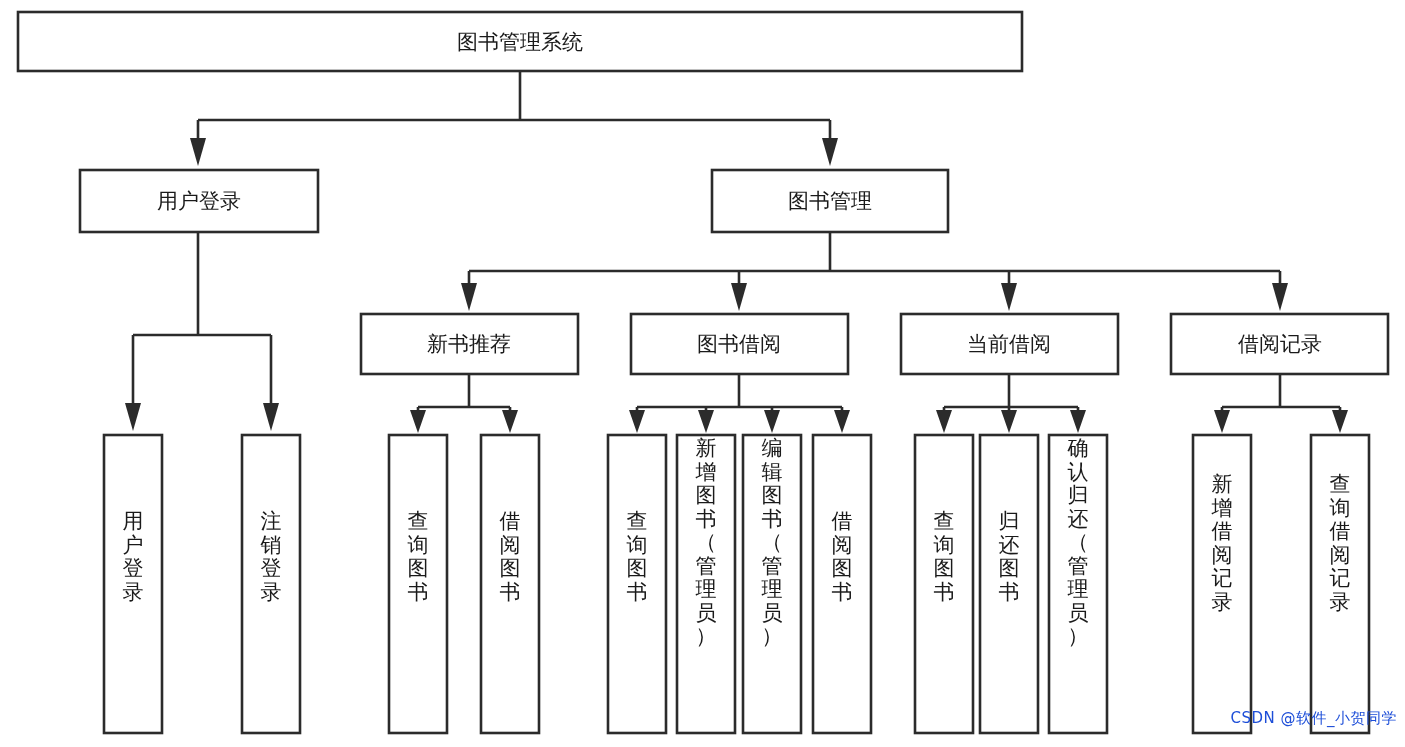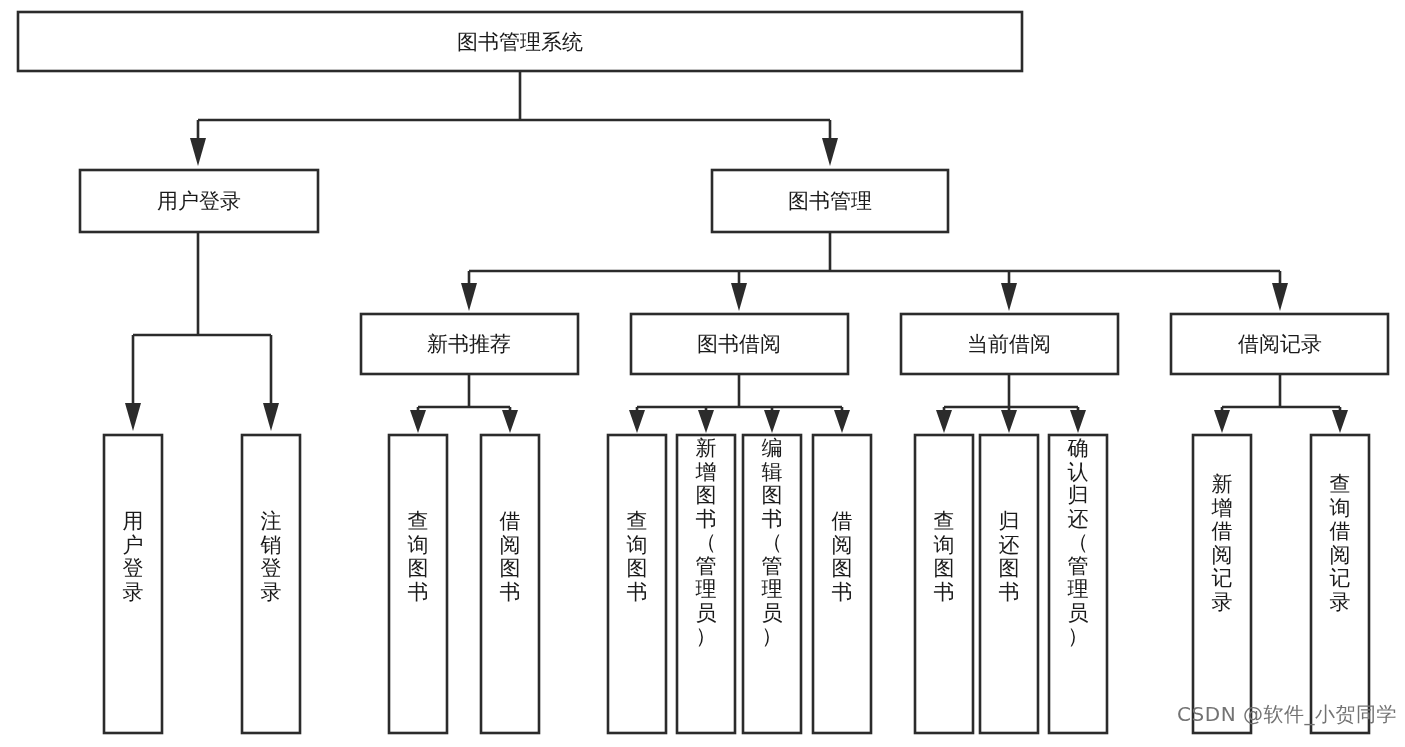--- a/index.html
+++ b/index.html
@@ -52,22 +52,22 @@
   }
   .arrow-head {
     fill: #2b2b2b;
     stroke: none;
   }
   .watermark {
     position: absolute;
     right: 8px;
     bottom: 4px;
     font-family: "DejaVu Sans", "Liberation Sans", sans-serif;
-    font-size: 20px;
-    color: #737373;
+    font-size: 15px;
+    color: #1d4ed8;
     letter-spacing: 0.5px;
     white-space: nowrap;
     user-select: none;
   }
 </style>
 </head>
 <body>
 
 <div id="diagram-root">
 

